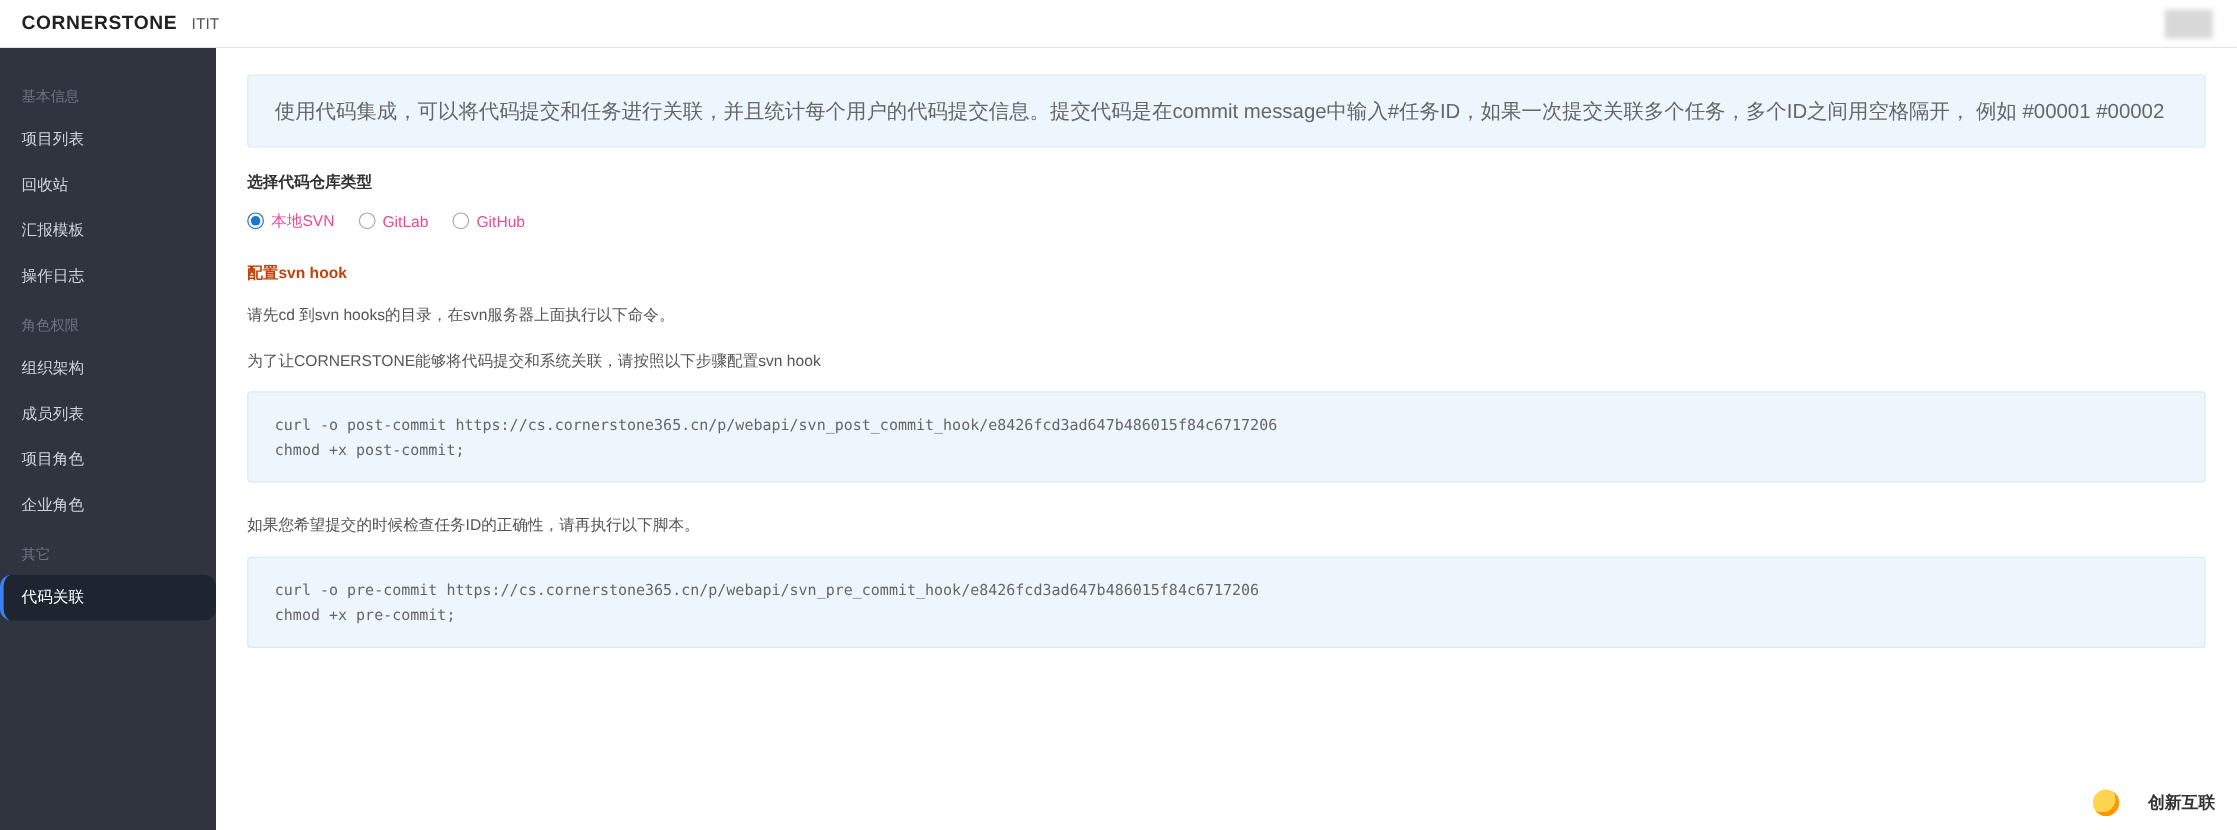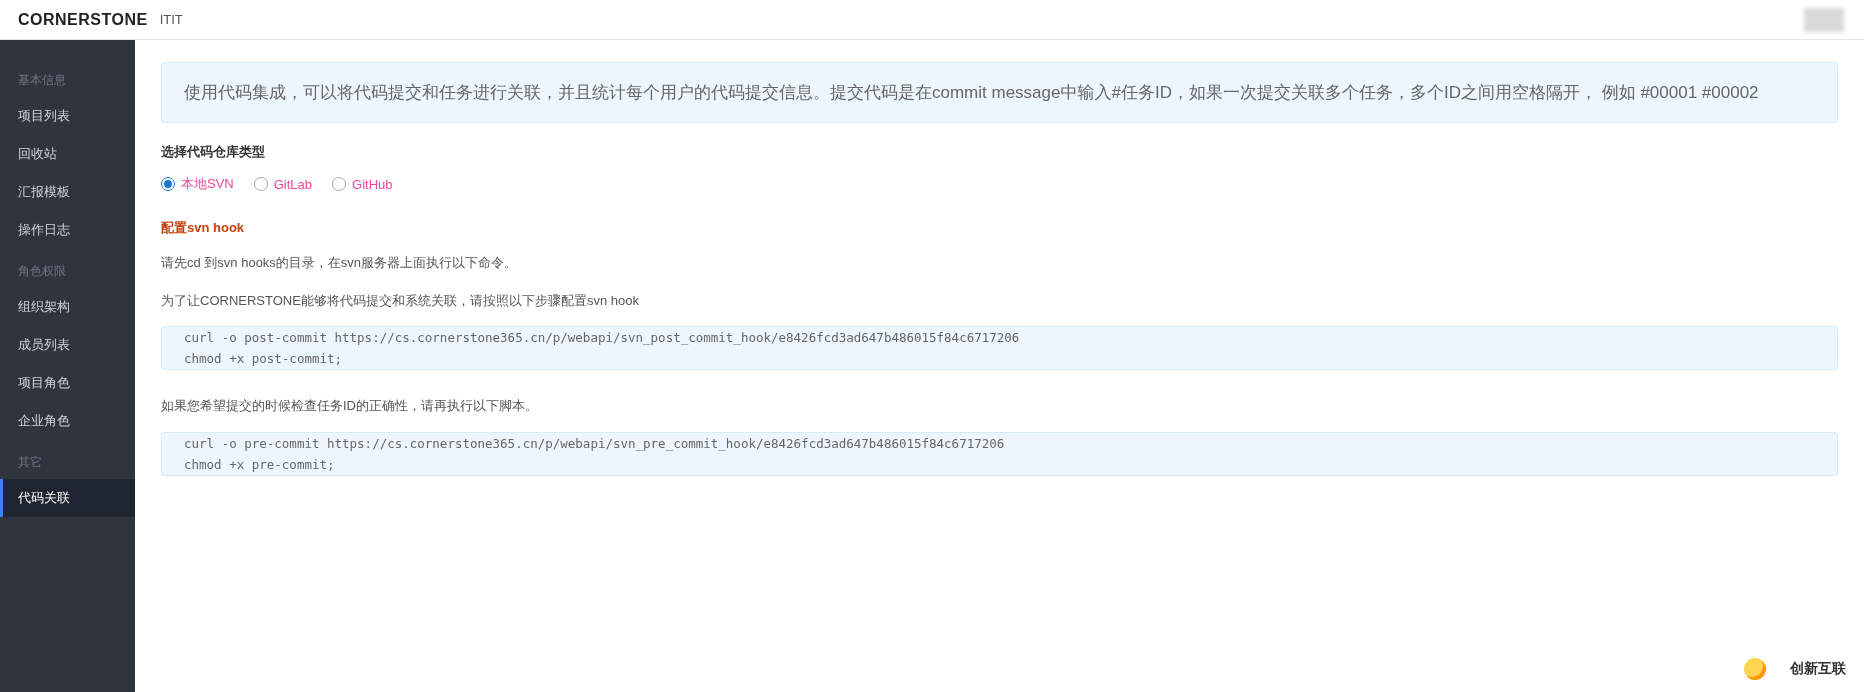--- a/index.html
+++ b/index.html
@@ -2,35 +2,35 @@
 <html><head>
   <meta charset="utf-8">
   <style>
     * { margin: 0; padding: 0; box-sizing: border-box; }
     body { font-family: -apple-system, BlinkMacSystemFont, "Segoe UI", "PingFang SC", "Microsoft YaHei", sans-serif; font-size: 13px; color: #333; background: #fff; width: 1864px; height: 692px; overflow: hidden; }
     .header { height: 40px; border-bottom: 1px solid #e5e5e5; display: flex; align-items: center; padding: 0 18px; background: #fff; position: relative; }
     .logo { font-weight: 900; font-size: 16px; letter-spacing: 0.5px; color: #222; }
     .team-name { margin-left: 12px; font-size: 13px; color: #555; }
     .avatar-box { position: absolute; right: 20px; top: 8px; width: 40px; height: 24px; background: #d8d8d8; filter: blur(2px); }
     .layout { display: flex; height: 652px; }
-    .sidebar { width: 135px; background: #30343f; color: #b8bcc7; padding-top: 18px; flex-shrink: 0; }
+    .sidebar { width: 180px; background: #30343f; color: #b8bcc7; padding-top: 18px; flex-shrink: 0; }
     .section-title { font-size: 12px; color: #6e7482; padding: 14px 18px 8px 18px; }
     .nav-item { padding: 10px 18px; font-size: 13px; color: #cfd3dd; cursor: pointer; }
-    .nav-item.active { background: #1f2530; color: #ffffff; border-left: 3px solid #3b82f6; padding-left: 15px; }
+    .nav-item.active { background: #1f2530; color: #ffffff; border-left: 3px solid #3b82f6; padding-left: 15px; border-radius: 10px; }
     .main { flex: 1; padding: 22px 26px; overflow: auto; }
     .info-box { background: #edf6fd; border: 1px solid #d6eaf8; border-radius: 3px; padding: 16px 22px; font-size: 17px; color: #666; line-height: 1.6; margin-bottom: 20px; }
     .section-heading { font-size: 13px; font-weight: 600; color: #333; margin-bottom: 14px; }
     .radio-group { display: flex; gap: 20px; align-items: center; margin-bottom: 26px; }
     .radio-item { display: flex; align-items: center; gap: 6px; font-size: 13px; color: #ec4899; cursor: pointer; }
     .radio-circle { width: 14px; height: 14px; border: 1px solid #aaa; border-radius: 50%; display: inline-flex; align-items: center; justify-content: center; background: #fff; }
     .radio-circle.checked { border-color: #1976d2; }
     .radio-dot { width: 8px; height: 8px; border-radius: 50%; background: #1976d2; }
     .sub-heading { font-size: 13px; font-weight: 600; color: #c2410c; margin-bottom: 14px; }
     .desc-line { font-size: 13px; color: #555; margin-bottom: 14px; line-height: 1.8; }
-    .code-box { background: #edf6fd; border: 1px solid #d6eaf8; border-radius: 3px; padding: 0 22px; font-size: 12.5px; color: #666; line-height: 1.7; margin-bottom: 24px; font-family: Consolas, Monaco, monospace; white-space: pre-wrap; }
+    .code-box { background: #edf6fd; border: 1px solid #d6eaf8; border-radius: 3px; padding: 16px 22px; font-size: 12.5px; color: #666; line-height: 1.7; margin-bottom: 24px; font-family: Consolas, Monaco, monospace; white-space: pre-wrap; }
     .watermark { position: absolute; right: 18px; bottom: 12px; display: flex; align-items: center; gap: 24px; font-size: 14px; font-weight: 600; color: #333; }
     .wm-icon { width: 22px; height: 22px; border-radius: 50%; background: radial-gradient(circle at 35% 35%, #ffd54f 0 55%, #ff9800 56% 100%); position: relative; }
   </style>
 </head>
 <body>
 
 <div class="header">
   <span class="logo">CORNERSTONE</span>
   <span class="team-name">ITIT</span>
   <div class="avatar-box"></div>

